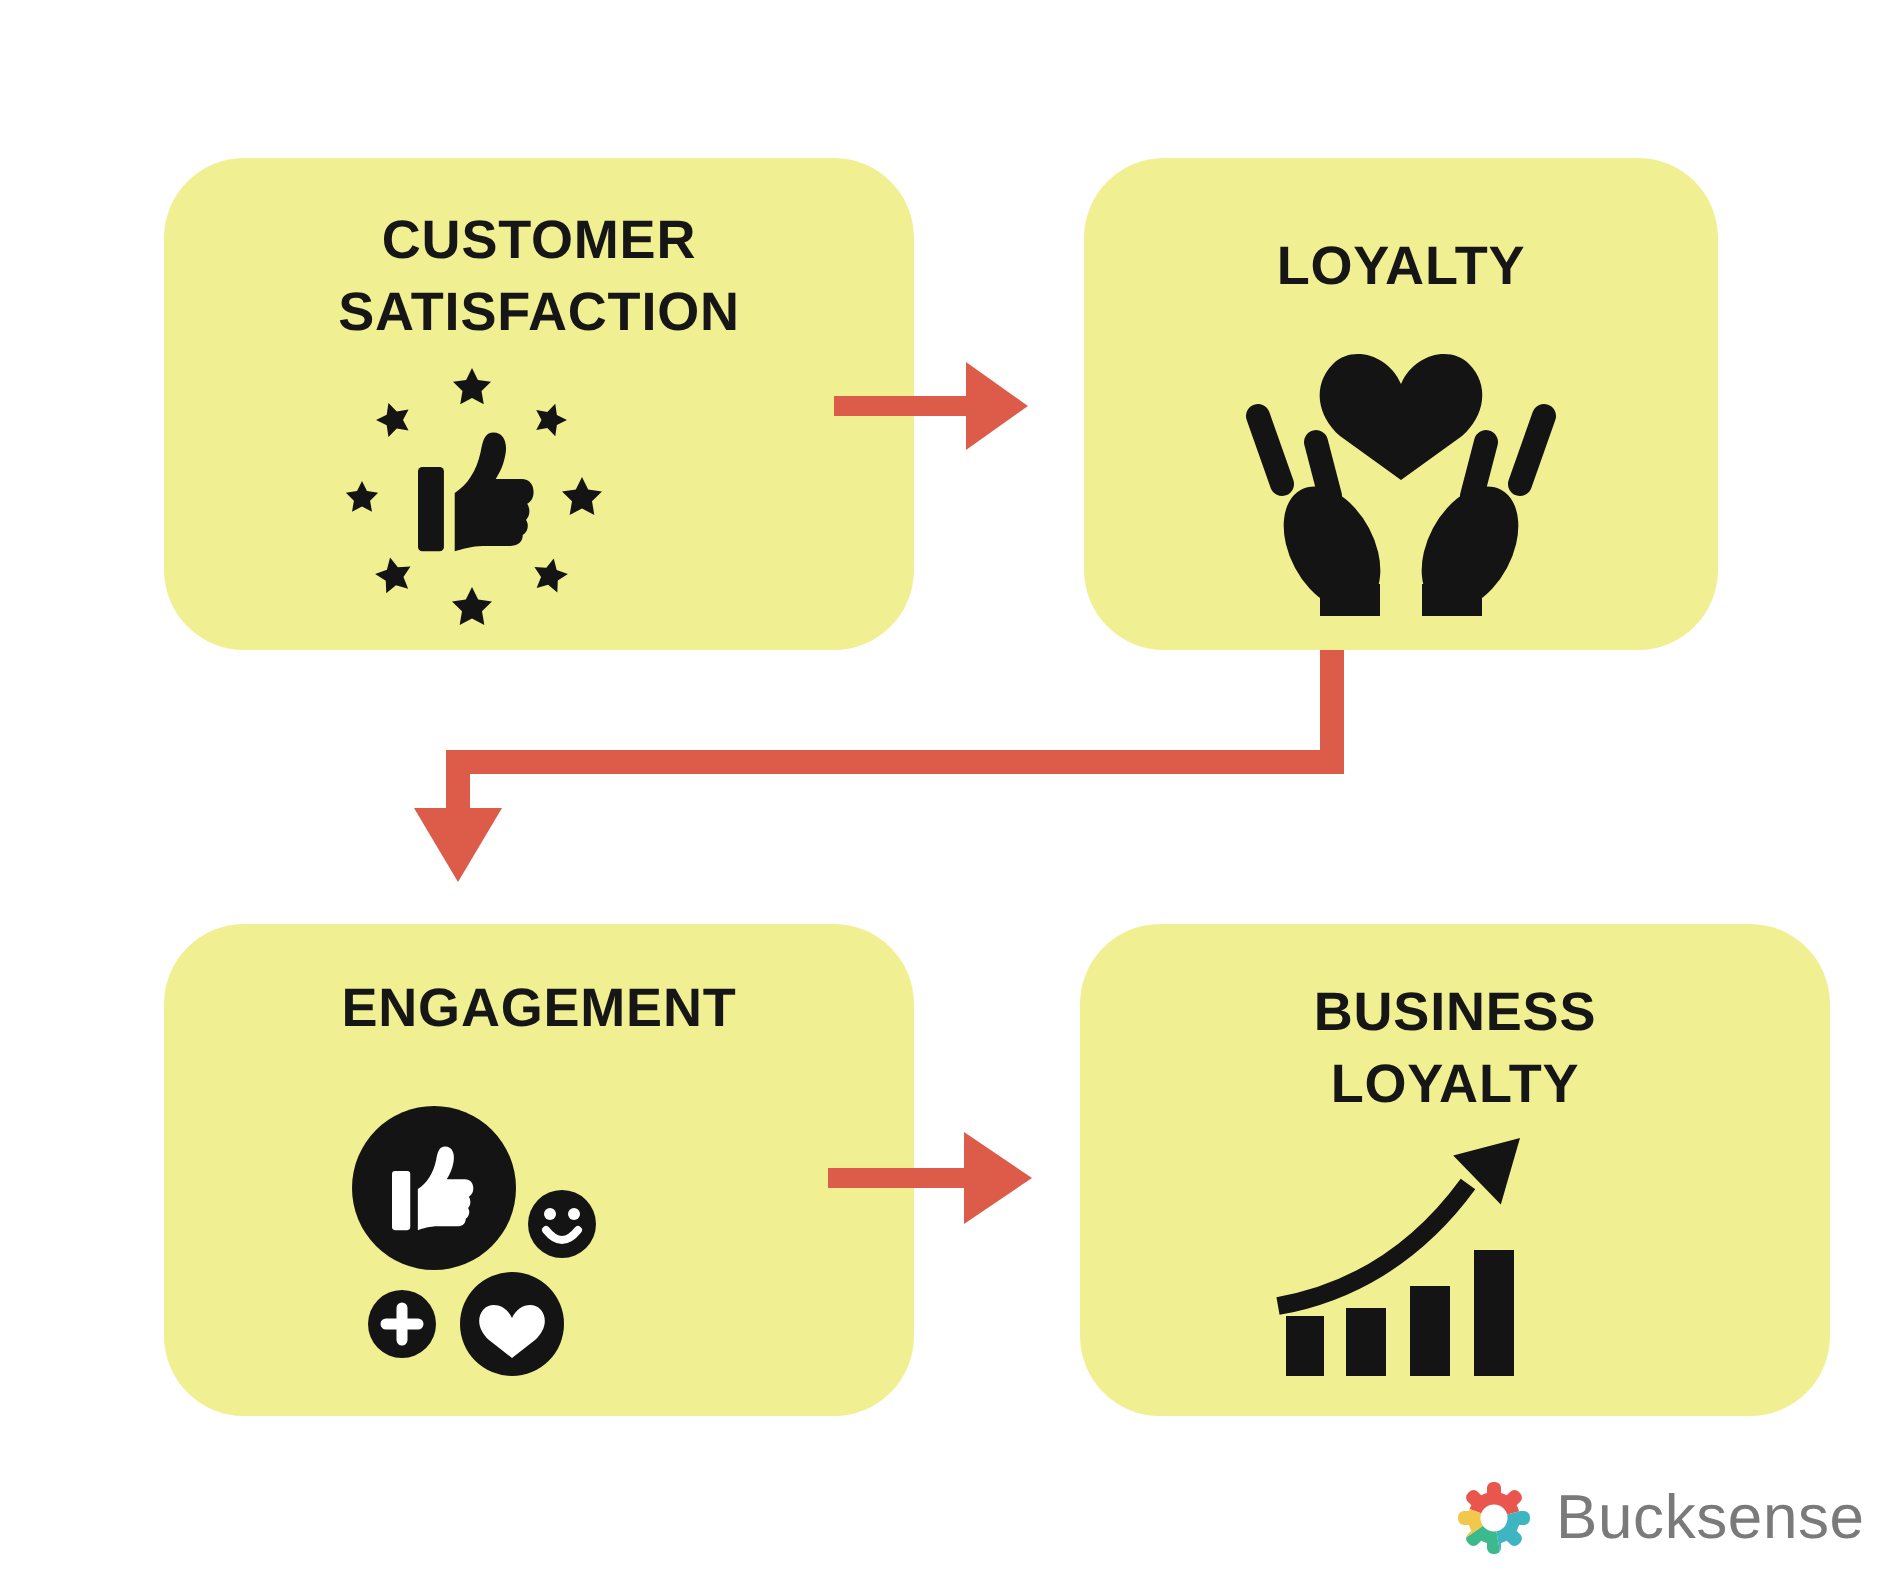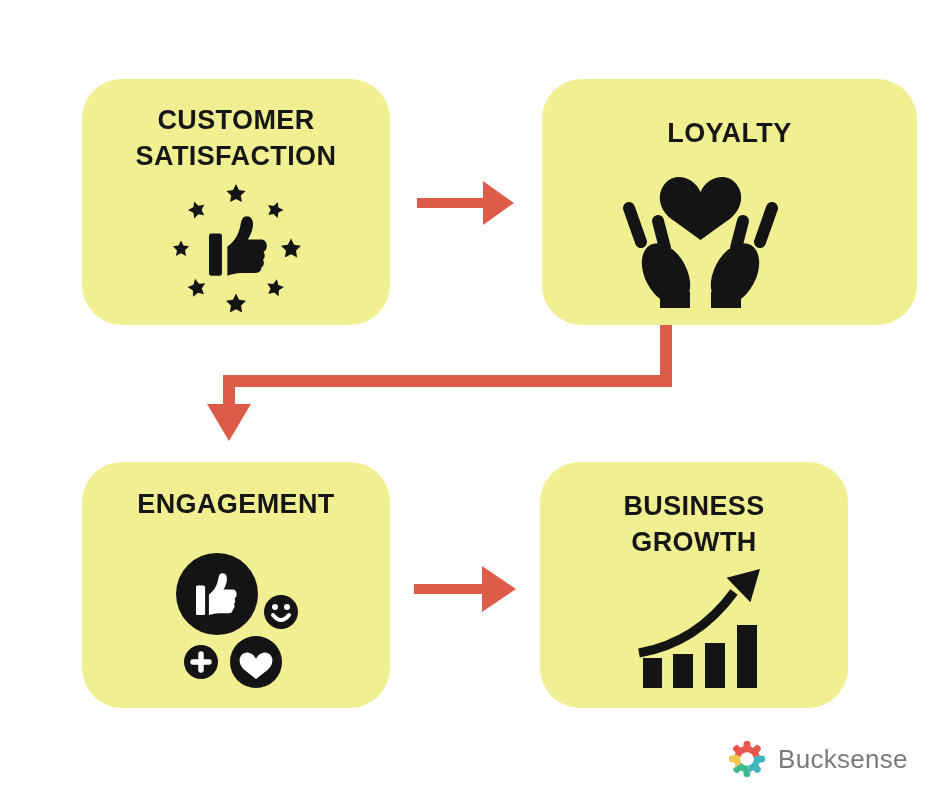--- a/index.html
+++ b/index.html
@@ -2,26 +2,26 @@
 <html style="--background: #ffffff; --box-fill: #f0ef92; --arrow: #dd5c49; --icon: #141414; --logo-text: #7a7a7a; --gear-red: #e8564e; --gear-teal: #3fb5c2; --gear-green: #3db98e; --gear-yellow: #f1c84b;"><head>
 <meta charset="utf-8">
 <style>
   html,body{margin:0;padding:0;background:#ffffff;}
   #canvas{
     position:relative;width:940px;height:788px;overflow:hidden;
     background:var(--background,#ffffff);
     font-family:"Liberation Sans",sans-serif;
   }
   .box{
-    position:absolute;width:308px;height:246px;
+    position:absolute;width:375px;height:246px;
     background:var(--box-fill,#f0ef92);
     border-radius:40px;
   }
   .box-cs{left:82px;top:79px;}
-  .box-loyalty{left:542px;top:79px;width:375px;}
+  .box-loyalty{left:542px;top:79px;width:317px;}
   .box-eng{left:82px;top:462px;}
   .box-growth{left:540px;top:462px;}
   .box-title{
     position:absolute;left:0;right:0;margin:0 auto;max-width:260px;
     text-align:center;font-weight:bold;font-size:27px;line-height:36px;
     letter-spacing:.4px;color:#161616;
   }
   .t-cs{top:23px;}
   .t-loyalty{top:36px;}
   .t-eng{top:24px;}
@@ -33,21 +33,21 @@
   .icon-growth{left:93px;top:103px;}
   .arrow{position:absolute;}
   .arrow-1{left:415px;top:178px;}
   .arrow-elbow{left:195px;top:318px;}
   .arrow-3{left:412px;top:562px;}
   .logo{
     position:absolute;left:728px;top:740px;
     display:flex;align-items:center;gap:12px;
   }
   .brand{
-    font-size:26px;color:var(--logo-text,#7a7a7a);letter-spacing:.3px;
+    font-size:31px;color:var(--logo-text,#7a7a7a);letter-spacing:.3px;
   }
   .arrow-fill{fill:var(--arrow,#dd5c49);}
   .icon-fill{fill:var(--icon,#141414);}
   .defs-hidden{position:absolute;width:0;height:0;}
 </style>
 </head>
 <body>
 
 <div id="canvas">
 
@@ -111,21 +111,21 @@
         <path d="M-8,0 H8 M0,-8 V8" fill="none" stroke="#ffffff" stroke-width="5.5" stroke-linecap="round"></path>
       </g>
       <g transform="translate(86,116)">
         <circle r="26"></circle>
         <path d="M0,-3 C-3,-10 -11,-11.5 -14.5,-7 C-18,-2.5 -16.5,3.5 -11.5,8 L0,17 L11.5,8 C16.5,3.5 18,-2.5 14.5,-7 C11,-11.5 3,-10 0,-3 Z" fill="#ffffff"></path>
       </g>
     </svg>
   </div>
 
   <div class="box box-growth">
-    <div class="box-title t-growth">BUSINESS GROWTH</div>
+    <div class="box-title t-growth">BUSINESS LOYALTY</div>
     <svg class="icon icon-growth icon-fill" width="130" height="125" viewBox="0 0 130 125">
       <rect x="10" y="93" width="19" height="30"></rect>
       <rect x="40" y="89" width="20" height="34"></rect>
       <rect x="72" y="78" width="20" height="45"></rect>
       <rect x="104" y="60" width="20" height="63"></rect>
       <path d="M6,88 C40,82 74,64 101,27" fill="none" stroke="var(--icon,#141414)" stroke-width="9"></path>
       <polygon points="127,4 93.6,12.8 117.4,37.2"></polygon>
     </svg>
   </div>
 

